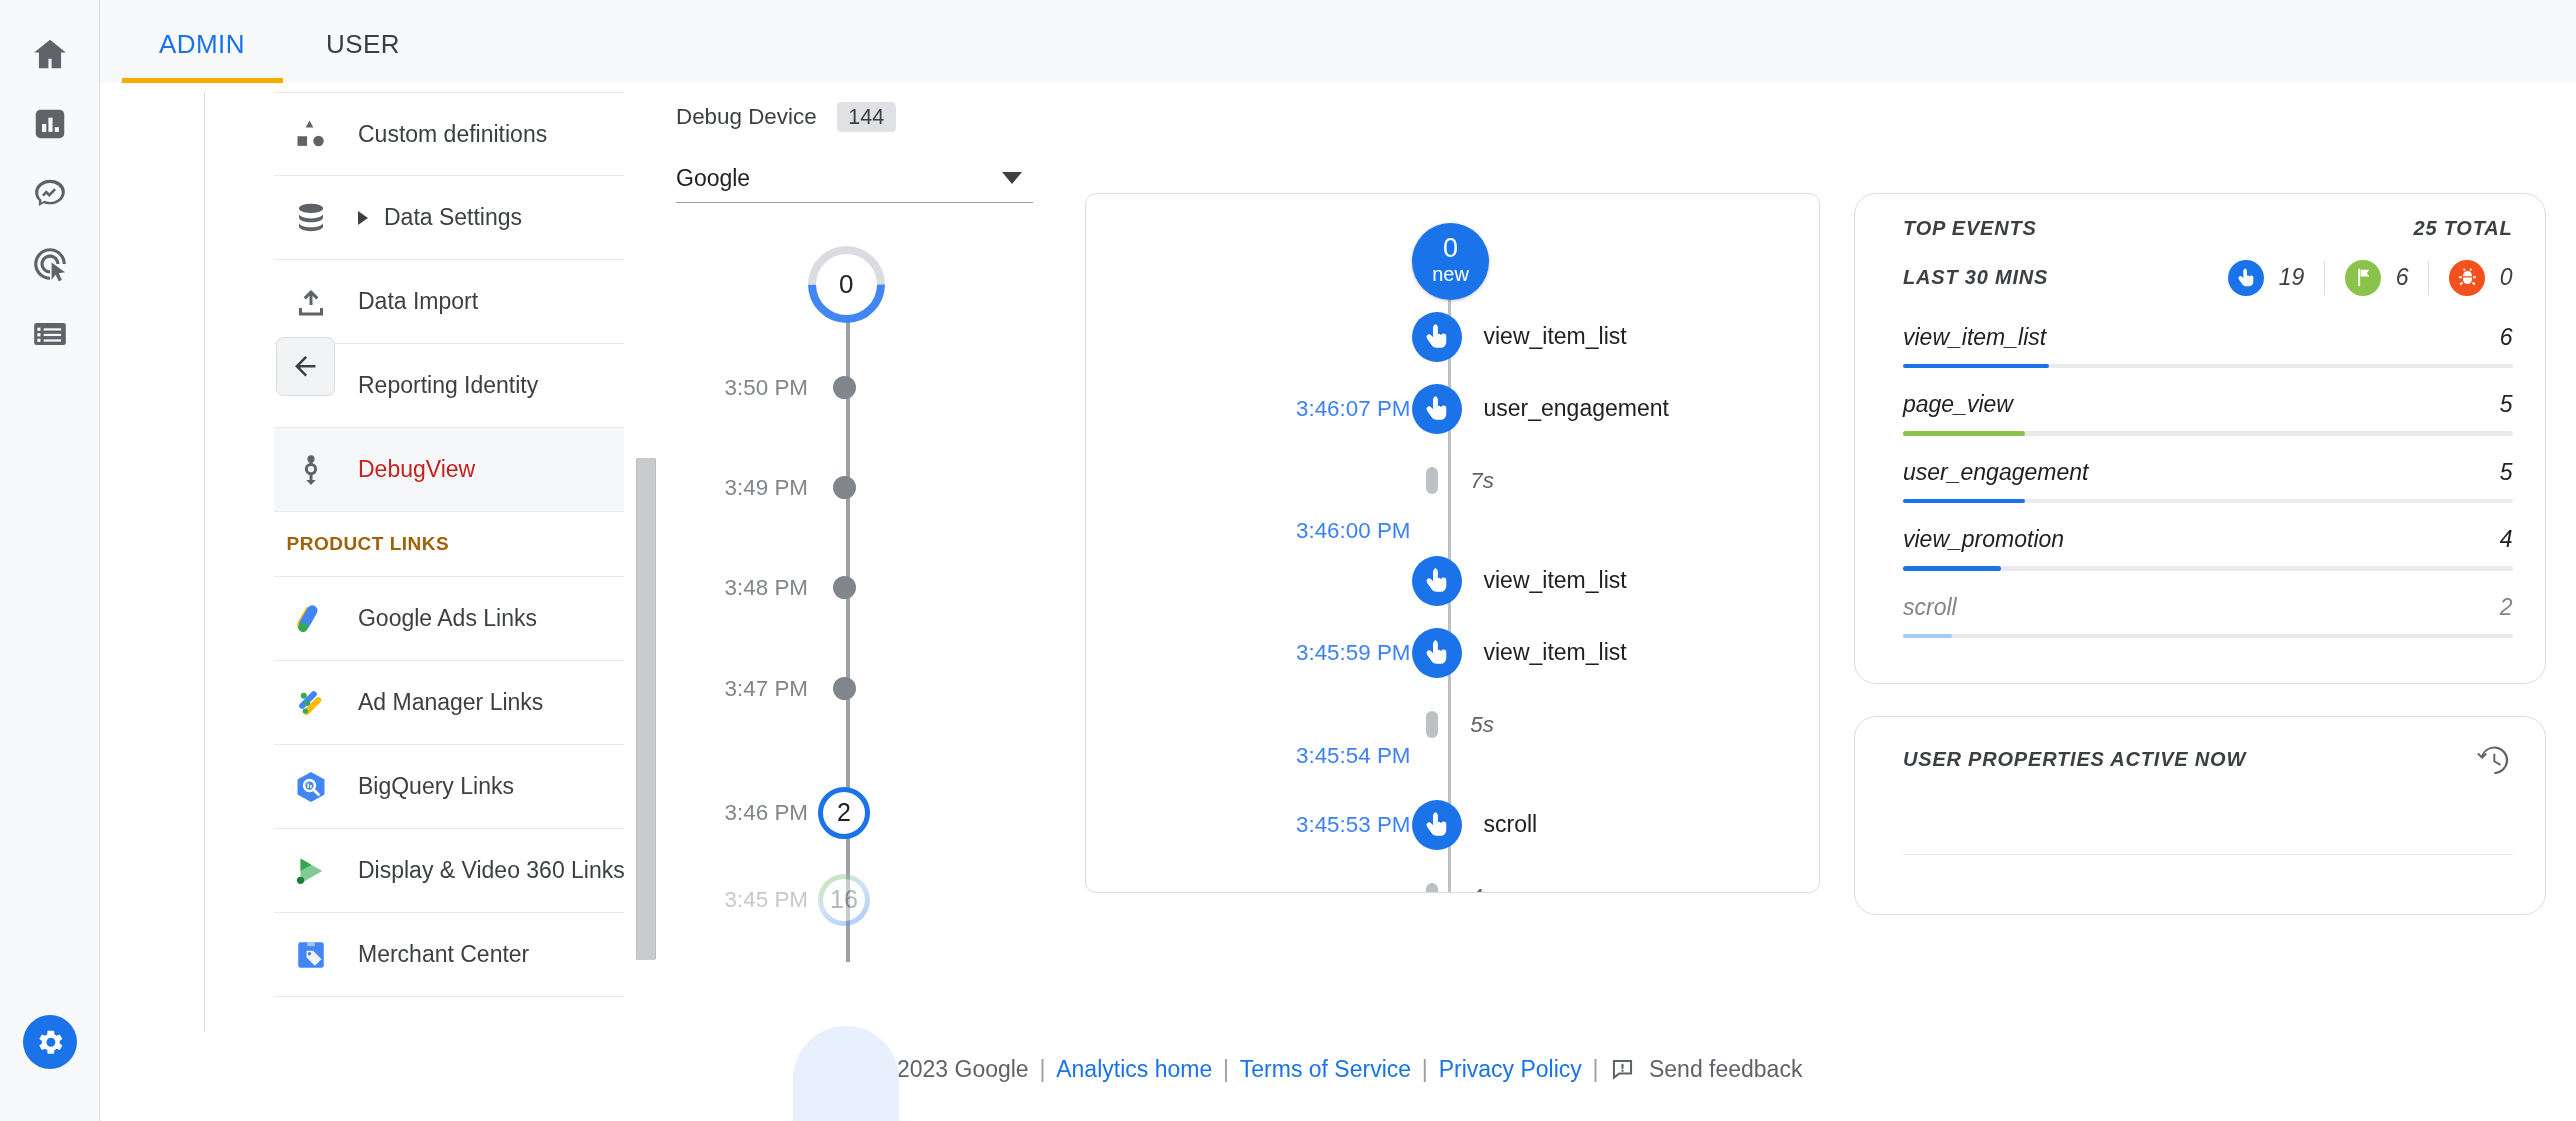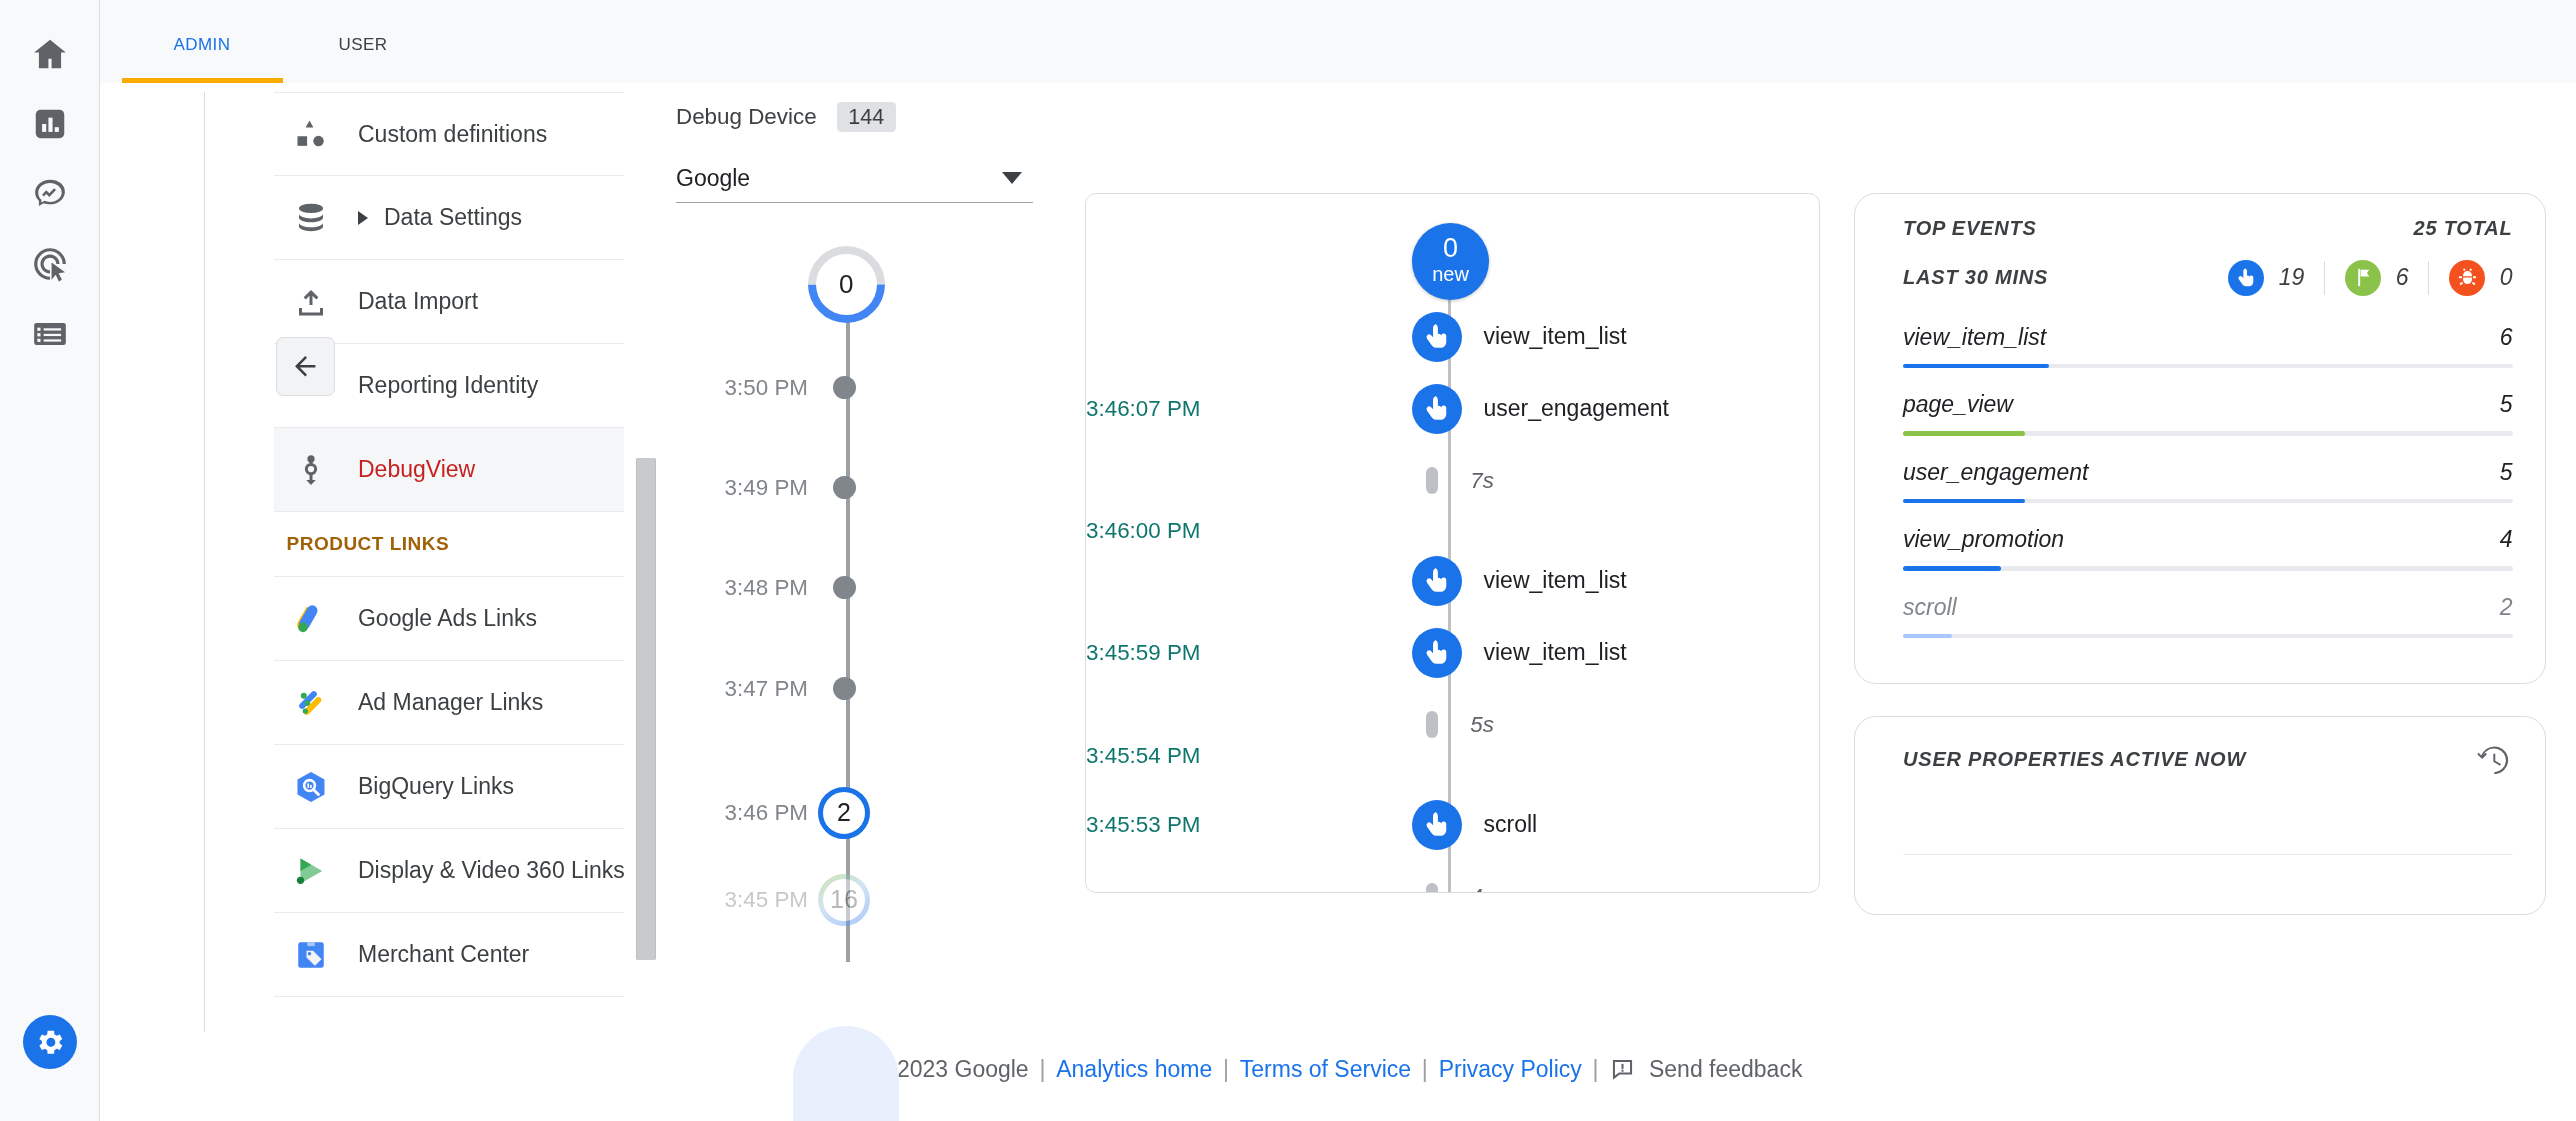--- a/index.html
+++ b/index.html
@@ -42,21 +42,21 @@
   .tabbar {
     height: 83px; background: #f8f9fa;
     display: flex; align-items: flex-end;
     padding-left: 21.5px;
     flex: 0 0 83px;
     position: relative;
   }
   .tab {
     height: 77px; display: flex; align-items: center; justify-content: center;
     padding: 0 36px; min-width: 161px;
-    font-size: 17px; letter-spacing: 0.4px;
+    font-size: 26px; letter-spacing: 0.4px;
     color: #3c4043; cursor: pointer; position: relative;
   }
   .tab.active { color: #1a73e8; }
   .tab.active::after {
     content: ""; position: absolute; left: 0; right: 0; bottom: 0;
     height: 5.4px; background: #f9ab00;
   }
 
   .content {
     flex: 1; display: flex; position: relative;
@@ -209,22 +209,22 @@
     position: absolute; left: 326px; top: 29px;
     width: 77px; height: 77px; border-radius: 50%;
     background: #1a73e8; color: #fff;
     display: flex; flex-direction: column; align-items: center; justify-content: center;
     box-shadow: 0 0.9px 3.6px rgba(0,0,0,.25);
   }
   .ev-head .n { font-size: 27px; line-height: 1; }
   .ev-head .w { font-size: 20px; line-height: 1.25; }
   .ev-row { position: absolute; left: 0; width: 735px; height: 50px; display: flex; align-items: center; }
   .ev-ts {
-    width: 346px; padding-right: 21.5px;
-    font-size: 22.4px; color: #0f766e;
+    width: 346px; text-align: right; padding-right: 21.5px;
+    font-size: 22.4px; color: #3b82f6;
   }
   .ev-bubble {
     width: 50px; height: 50px; border-radius: 50%;
     background: #1a73e8; display: flex; align-items: center; justify-content: center;
     margin-left: -20px; cursor: pointer;
   }
   .ev-bubble svg { width: 30.5px; height: 30.5px; fill: #fff; }
   .ev-name { margin-left: 21.5px; font-size: 23px; color: #202124; }
   .ev-gapdot {
     width: 12.6px; height: 27px; border-radius: 6.3px;

